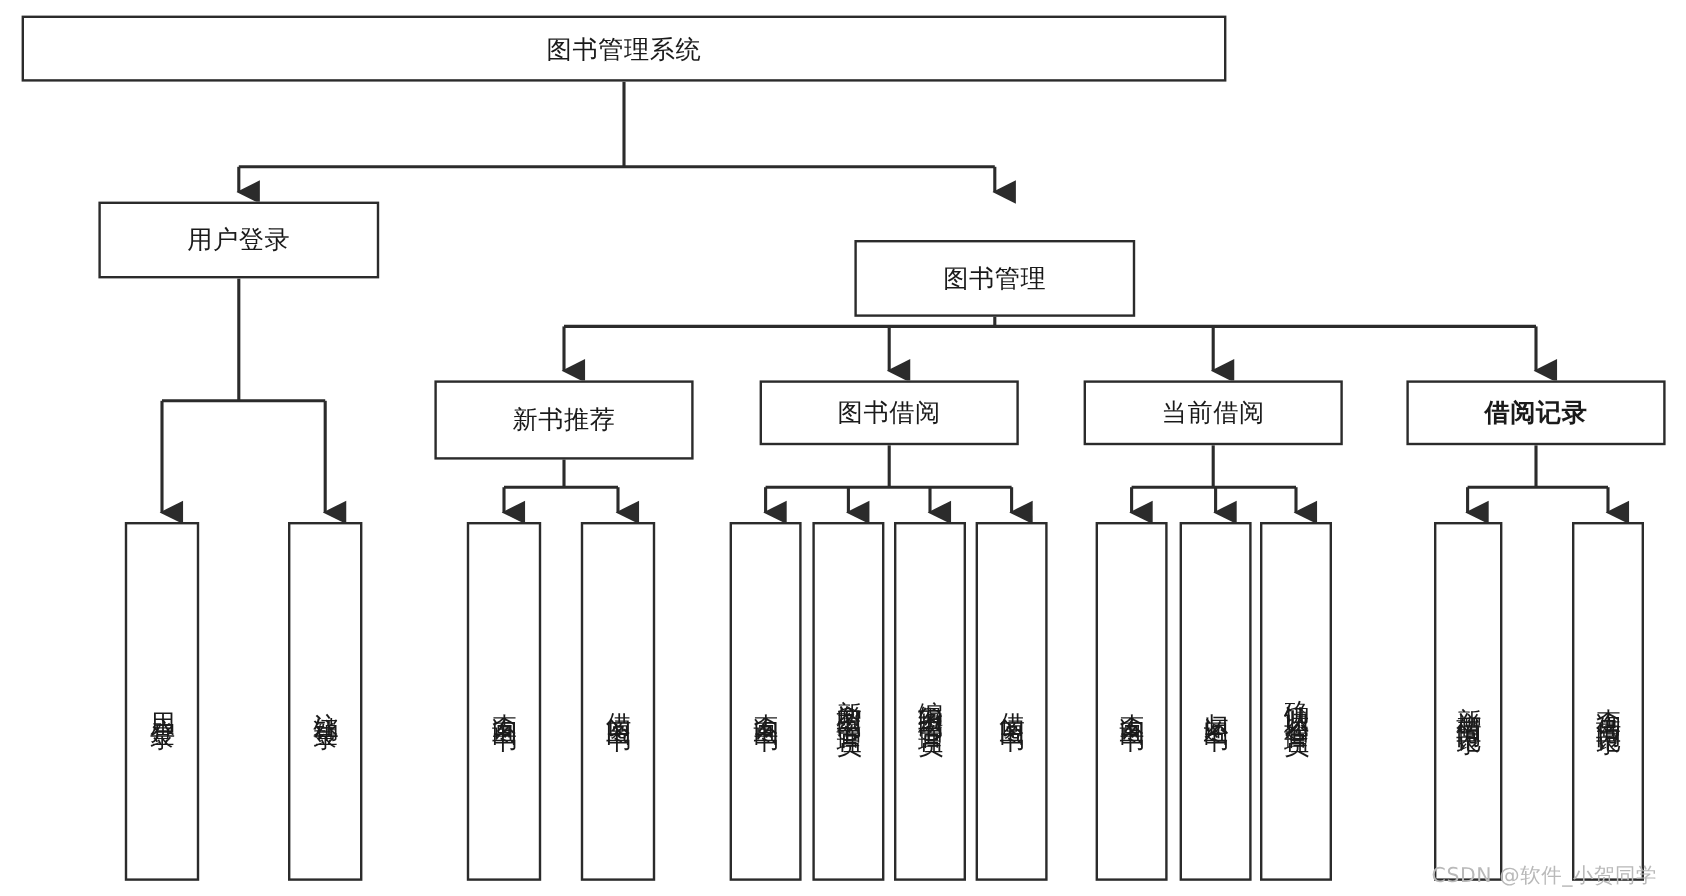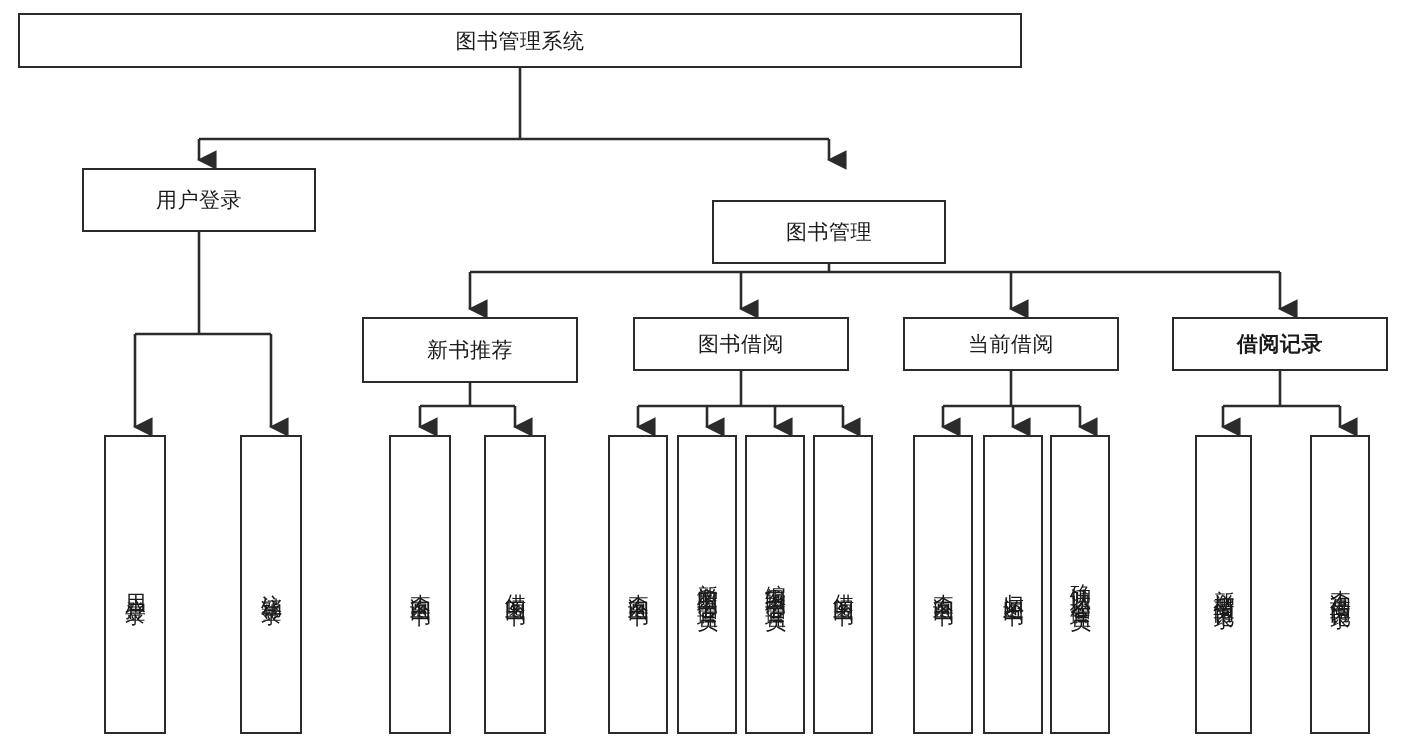--- a/index.html
+++ b/index.html
@@ -175,14 +175,15 @@
     <span class="vtext">确认归还（管理员）</span>
   </div>
 
   <div class="node v" style="left:1195px; top:435px; width:57px; height:299px;">
     <span class="vtext">新增借阅记录</span>
   </div>
   <div class="node v" style="left:1310px; top:435px; width:60px; height:299px;">
     <span class="vtext">查询借阅记录</span>
   </div>
 
+  <div class="watermark" style="left:1193px; top:718px;">CSDN @软件_小贺同学</div>
 
 </div>
 
 </body></html>

